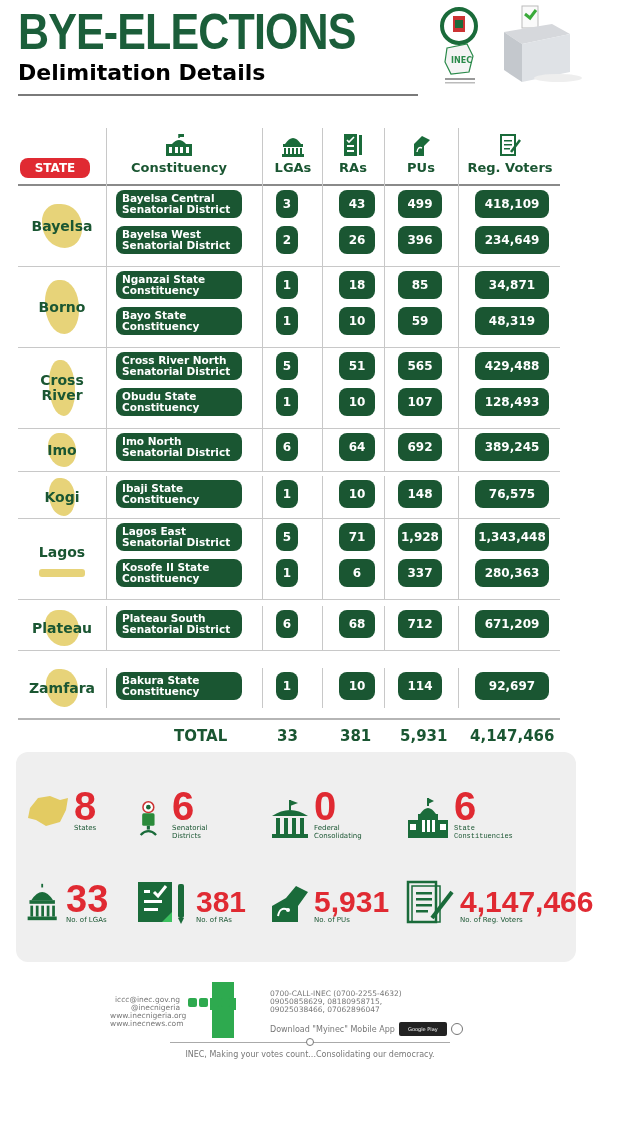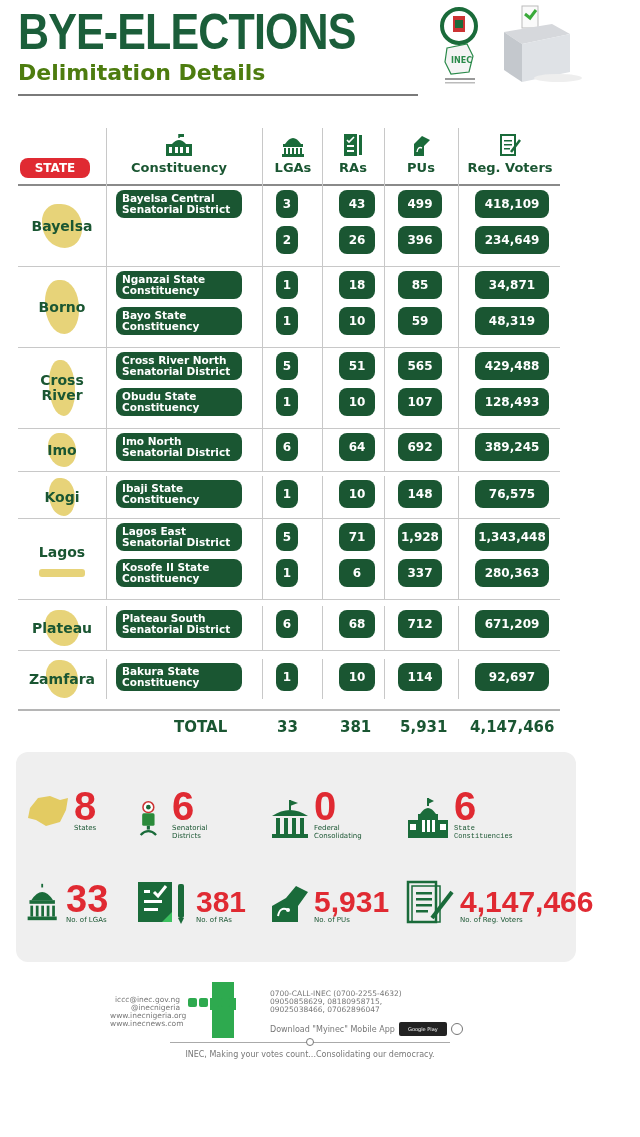--- a/index.html
+++ b/index.html
@@ -1,19 +1,19 @@
 <!DOCTYPE html>
 <html><head>
 <meta charset="utf-8">
 <style>
   * { box-sizing: border-box; margin: 0; padding: 0; }
   body { width: 640px; height: 1137px; background: #ffffff; font-family: "DejaVu Sans", sans-serif; position: relative; overflow: hidden; color: #1a5632; }
   .header { position: absolute; left: 18px; top: 6px; width: 410px; }
   .title { font-family: "Liberation Sans", sans-serif; font-weight: bold; font-size: 50px; color: #1b5e3a; letter-spacing: -1px; line-height: 52px; transform: scaleX(0.86); transform-origin: left; white-space: nowrap; }
-  .subtitle { font-family: "DejaVu Sans", sans-serif; font-weight: bold; font-size: 22px; color: #4d7c0f; line-height: 26px; margin-top: 2px; white-space: nowrap; }
+  .subtitle { font-family: "DejaVu Sans", sans-serif; font-weight: bold; font-size: 22px; color: #000000; line-height: 26px; margin-top: 2px; white-space: nowrap; }
   .header-rule { position: absolute; left: 18px; top: 94px; width: 400px; height: 2px; background: #7a7a7a; }
   .logo { position: absolute; left: 437px; top: 6px; width: 50px; height: 80px; }
   .ballot { position: absolute; left: 488px; top: 4px; width: 100px; height: 80px; }
 
   .table { position: absolute; left: 18px; top: 128px; width: 542px; }
   .thead { position: relative; height: 58px; border-bottom: 2px solid #8a8a8a; }
   .th { position: absolute; text-align: center; font-weight: bold; font-size: 13px; color: #1a5632; }
   .th .ic { display: block; margin: 0 auto 2px auto; height: 26px; }
   .th .lbl { display: block; }
   .state-pill { position: absolute; left: 2px; top: 30px; width: 70px; height: 20px; background: #e02a32; color: #fff; font-size: 12px; font-weight: bold; border-radius: 8px; text-align: center; line-height: 20px; }
@@ -159,20 +159,21 @@
       <div class="state-name">Bayelsa</div>
     </div>
     <div class="row">
       <div class="pill con">Bayelsa Central Senatorial District</div>
       <div class="pill lga">3</div>
       <div class="pill ra">43</div>
       <div class="pill pu">499</div>
       <div class="pill rv">418,109</div>
     </div>
     <div class="row">
+      <div class="pill con">Bayelsa West Senatorial District</div>
       <div class="pill lga">2</div>
       <div class="pill ra">26</div>
       <div class="pill pu">396</div>
       <div class="pill rv">234,649</div>
     </div>
     <div style="height:8px"></div>
   </div>
 
   <div class="group">
     <div class="vline" style="left:88px;height:100%;"></div>
@@ -318,21 +319,21 @@
   <div class="group" style="border-bottom:none;">
     <div class="vline" style="left:88px;height:100%;"></div>
     <div class="vline" style="left:244px;height:100%;"></div>
     <div class="vline" style="left:304px;height:100%;"></div>
     <div class="vline" style="left:366px;height:100%;"></div>
     <div class="vline" style="left:440px;height:100%;"></div>
     <div class="state-cell">
       <div class="state-shape" style="width:32px;height:38px;"></div>
       <div class="state-name">Zamfara</div>
     </div>
-    <div class="row" style="margin-top:8px;">
+    <div class="row" style="margin-top:17px;">
       <div class="pill con">Bakura State Constituency</div>
       <div class="pill lga">1</div>
       <div class="pill ra">10</div>
       <div class="pill pu">114</div>
       <div class="pill rv">92,697</div>
     </div>
     <div style="height:4px"></div>
   </div>
 
   <div class="total">

